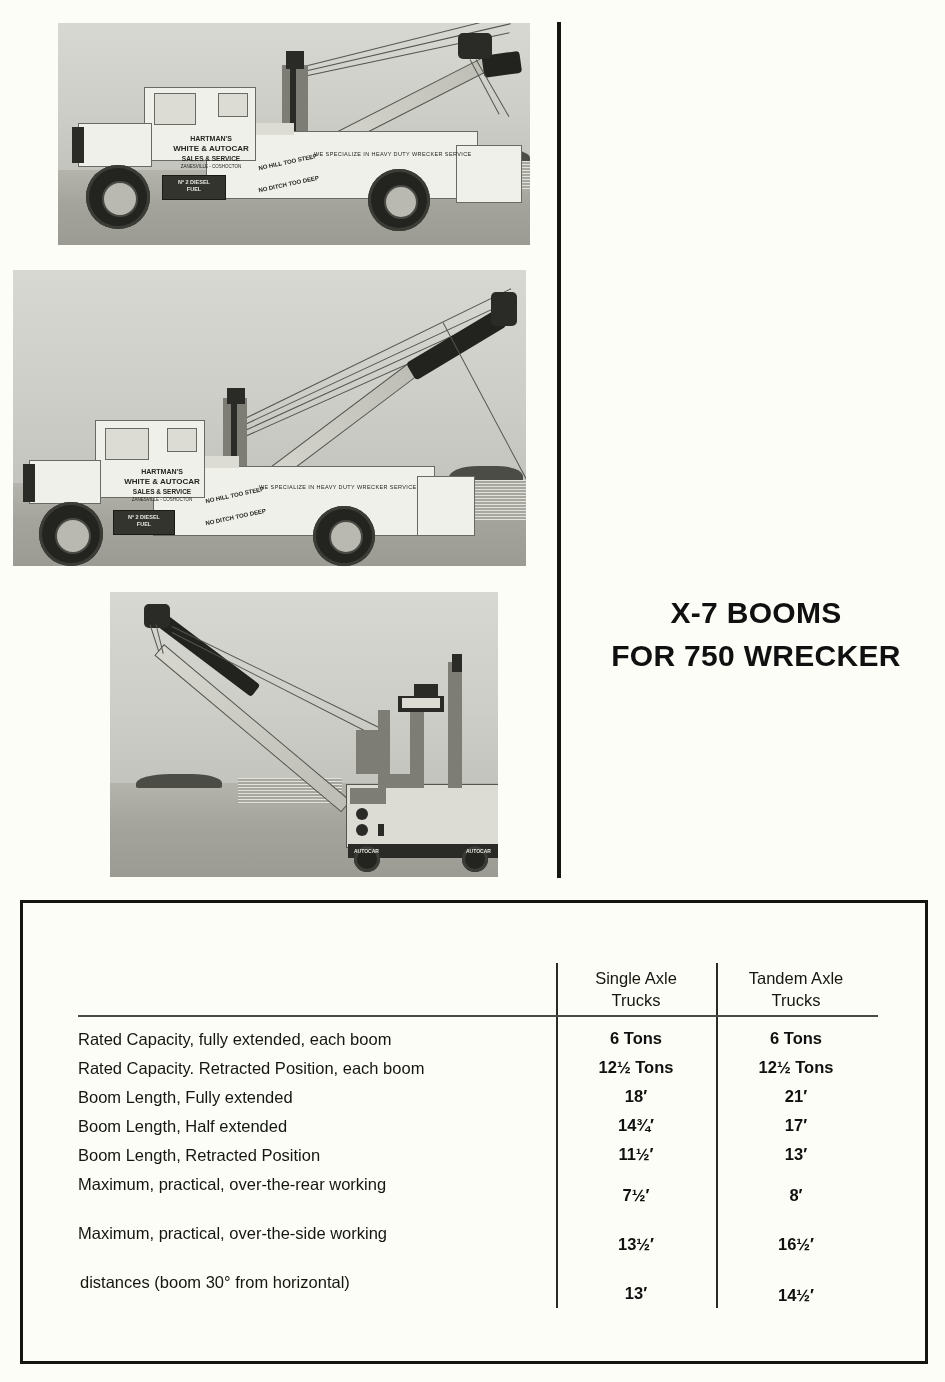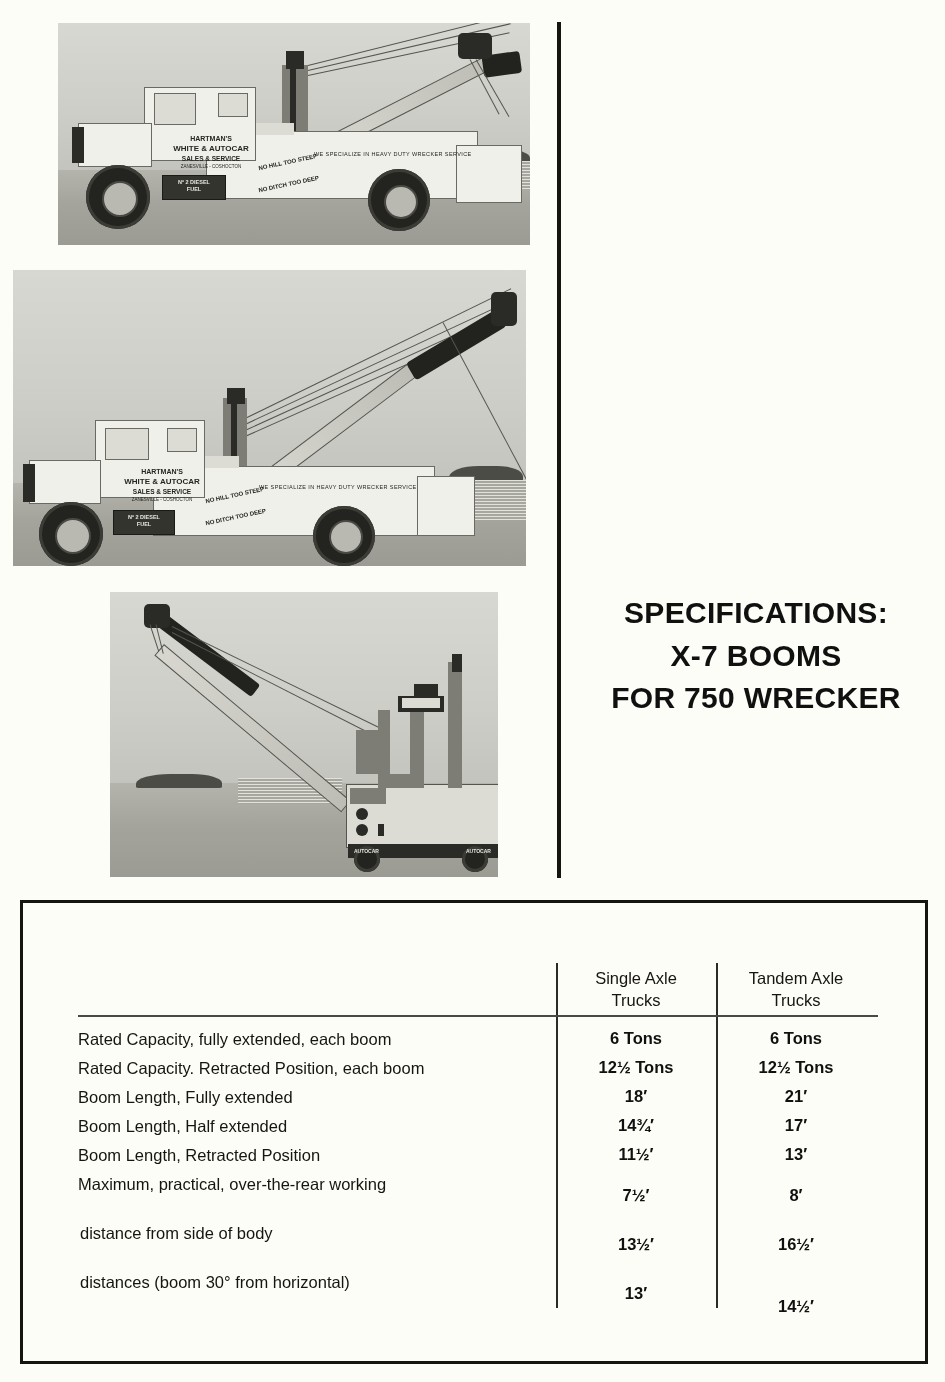--- a/index.html
+++ b/index.html
@@ -336,21 +336,20 @@
     <div class="p tire" style="left:352px; top:254px; width:26px; height:26px;"></div>
 
     <div class="decal" style="left:244px; top:256px; font-size:5px; color:#e6e6df;">AUTOCAR</div>
     <div class="decal" style="left:356px; top:256px; font-size:5px; color:#e6e6df;">AUTOCAR</div>
   </div>
 </div>
 
 <div id="vertical-rule"></div>
 
 <div id="spec-title">
-  <div>SPECIFICATIONS:</div>
   <div>X-7 BOOMS</div>
   <div>FOR 750 WRECKER</div>
 </div>
 
 <div id="spec-table-frame">
   <div id="spec-table">
 
     <div class="col-divider" id="col-divider-1"></div>
     <div class="col-divider" id="col-divider-2"></div>
     <div id="header-rule"></div>
@@ -407,28 +406,28 @@
     <div class="row" style="top:271px;">
       <div class="row-label">
         <span>Maximum, practical, over-the-rear working</span>
       </div>
       <div class="cell cell-single" style="top:12px;">7½′</div>
       <div class="cell cell-tandem" style="top:12px;">8′</div>
     </div>
 
     <div class="row" style="top:320px;">
       <div class="row-label">
-        <span class="l2">distance from side of body</span>
+        <span>Maximum, practical, over-the-side working</span>
       </div>
       <div class="cell cell-single" style="top:12px;">13½′</div>
       <div class="cell cell-tandem" style="top:12px;">16½′</div>
     </div>
 
     <div class="row" style="top:369px;">
       <div class="row-label">
         <span class="l2">distances (boom 30° from horizontal)</span>
       </div>
       <div class="cell cell-single" style="top:12px;">13′</div>
-      <div class="cell cell-tandem" style="top:25px;">14½′</div>
+      <div class="cell cell-tandem" style="top:14px;">14½′</div>
     </div>
 
   </div>
 </div>
 
 </body></html>

